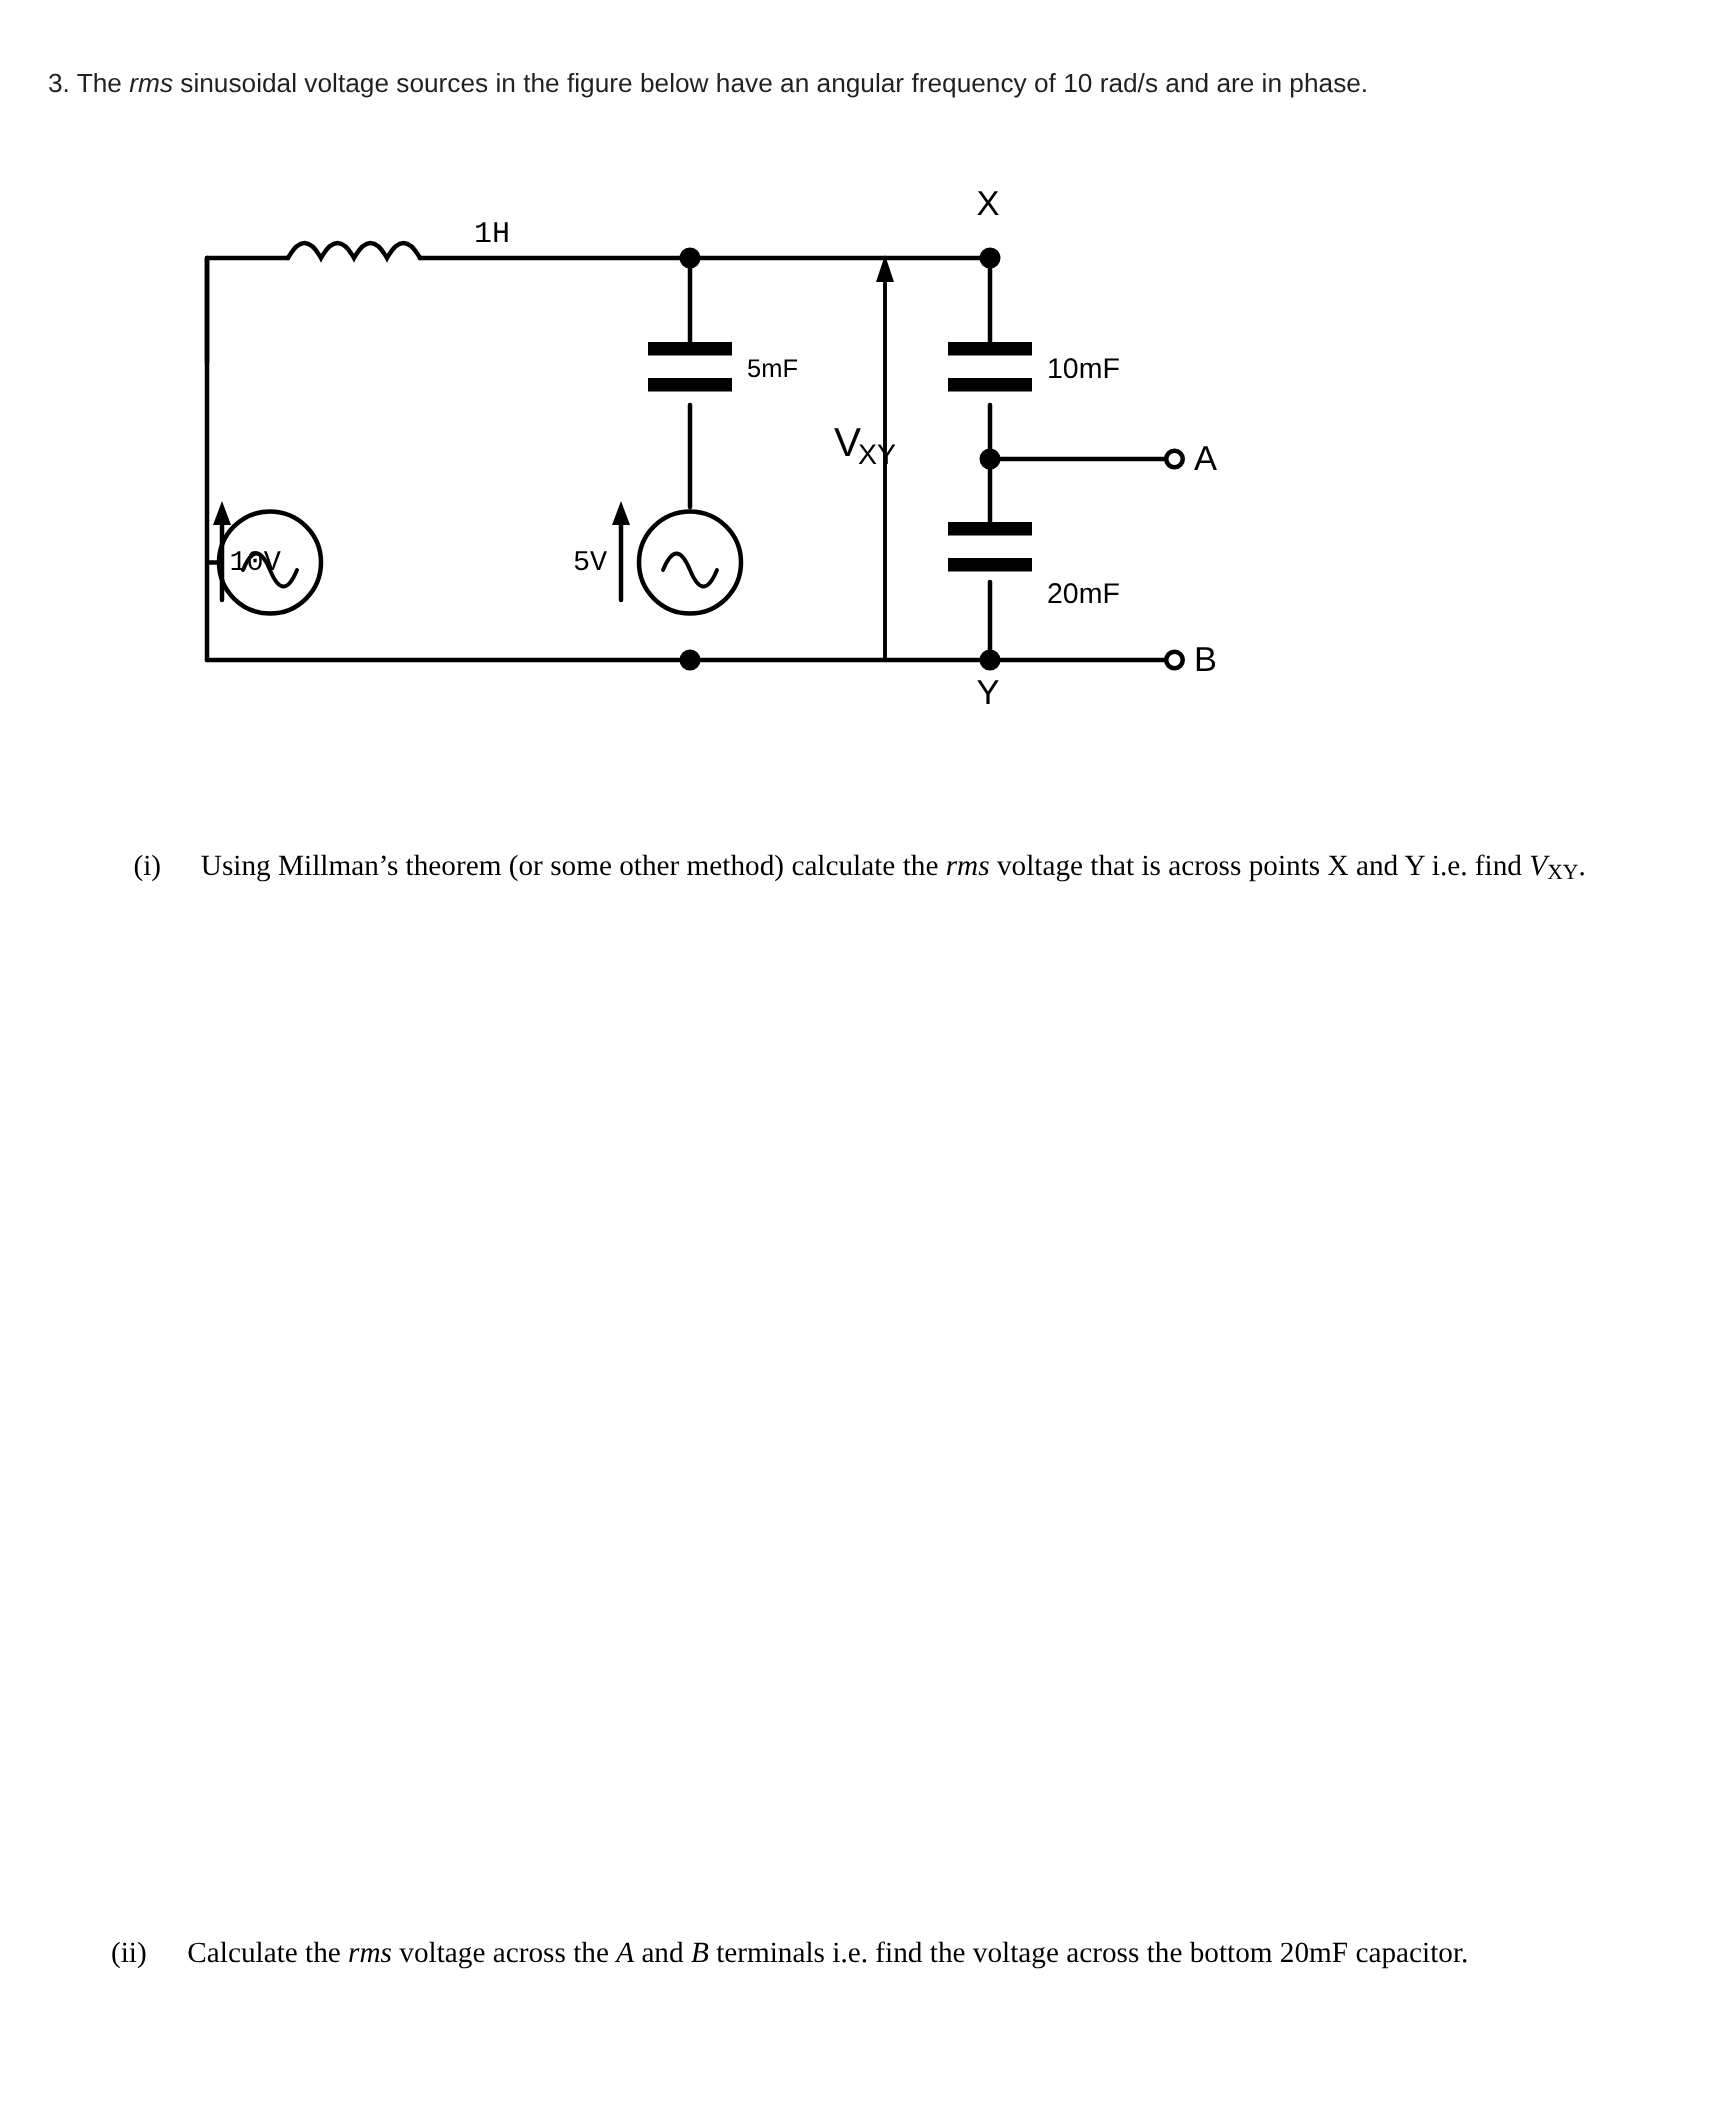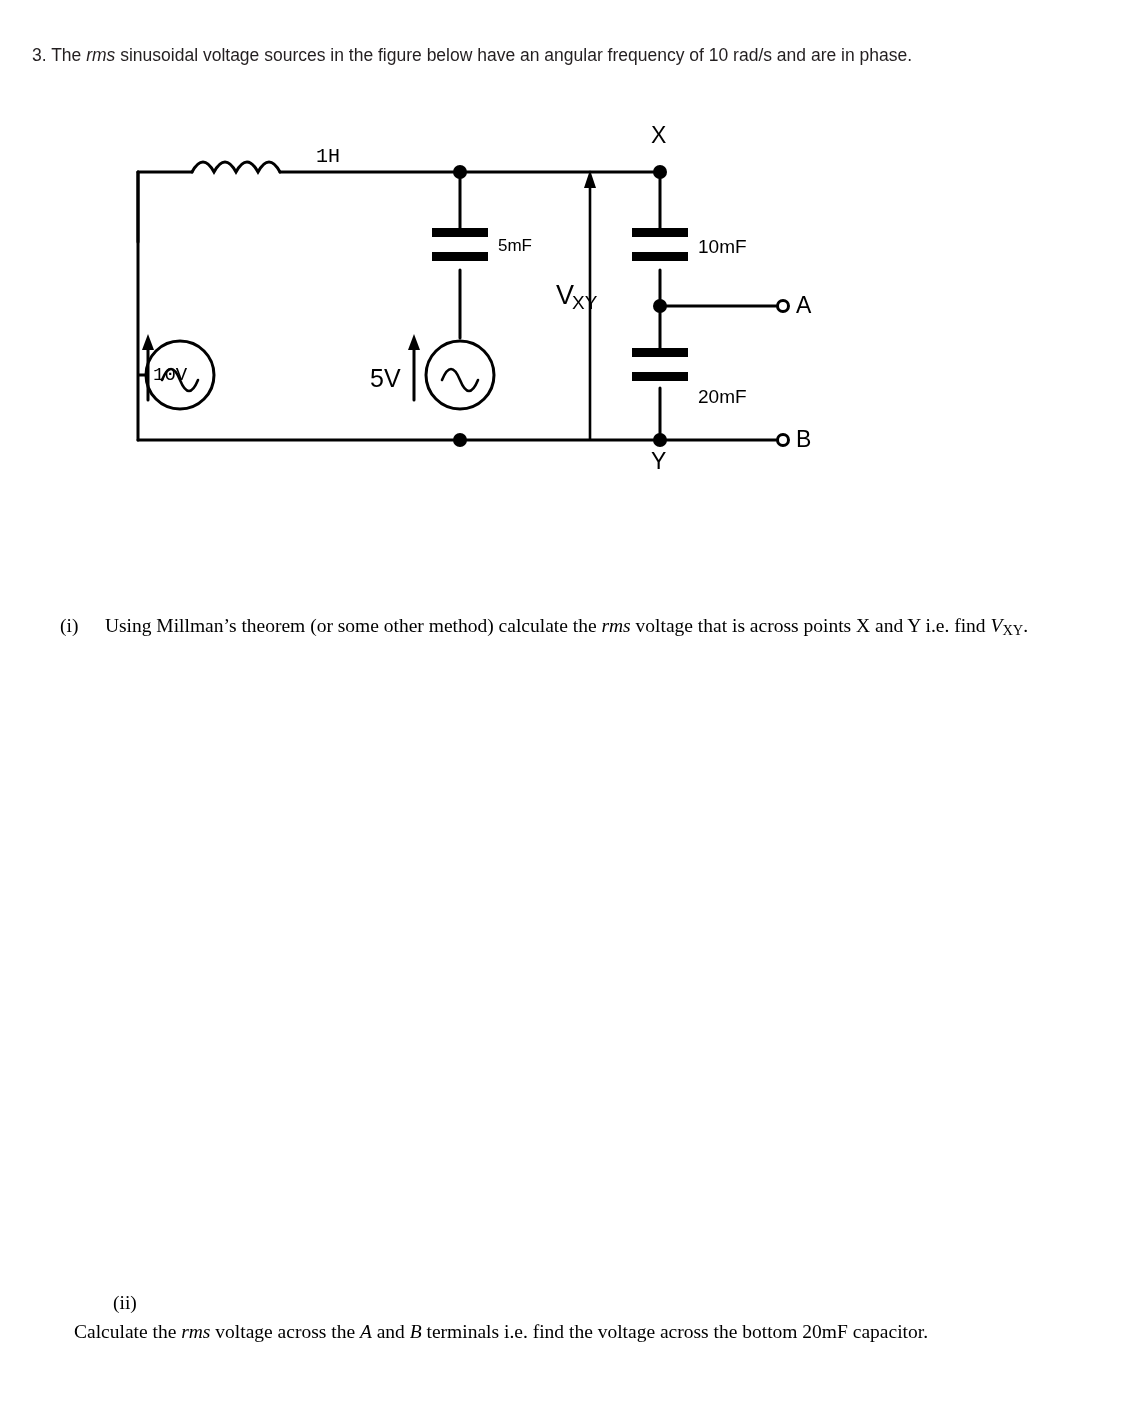--- a/index.html
+++ b/index.html
@@ -37,28 +37,28 @@
   }
   .figure svg { display: block; }
 
   .part {
     position: absolute;
     font-family: "Liberation Serif", serif;
     font-size: 19.5px;
     line-height: 1.5;
     color: #000000;
   }
-  .part-i { left: 60px; top: 563px; width: 1050px; margin-top: 48px; }
+  .part-i { left: 89px; top: 563px; width: 1050px; }
   .part-ii { left: 74px; top: 1288px; width: 1040px; }
   .part .lbl {
     display: inline-block;
     width: 40px;
     vertical-align: top;
   }
-  .part-ii .lbl { width: 46px; margin-left: 39px; }
+  .part-ii .lbl { width: 46px; }
   .part .body {
     display: inline-block;
     width: 980px;
     vertical-align: top;
   }
   .part-ii .body { width: 975px; }
   .part i { font-style: italic; }
   .sub { font-size: 0.74em; vertical-align: -0.22em; }
 </style>
 </head>
@@ -153,21 +153,21 @@
       <circle cx="663" cy="196" r="5.5"></circle>
       <circle cx="663" cy="330" r="5.5"></circle>
     </g>
   </svg>
 
   <div style="position:absolute; left:196px; top:35px; font-size:20px; font-family:Liberation Mono, monospace;">1H</div>
   <div style="position:absolute; left:378px; top:126px; font-size:17px; font-family:'Liberation Sans',sans-serif;">5mF</div>
   <div style="position:absolute; left:578px; top:126px; font-size:19px; font-family:'Liberation Sans',sans-serif;">10mF</div>
   <div style="position:absolute; left:578px; top:232px; font-size:19px; font-family:'Liberation Sans',sans-serif;margin-top:44px;">20mF</div>
   <div style="position:absolute; left:33px; top:254px; font-size:19px; font-family:Liberation Mono, monospace;">10V</div>
-  <div style="position:absolute; left:250px; top:254px; font-size:25px; font-family:Liberation Sans, sans-serif;">5V</div>
+  <div style="position:absolute; left:262px; top:254px; font-size:19px; font-family:Liberation Mono, monospace;">5V</div>
   <div style="position:absolute; left:531px; top:12px; font-size:23px; font-family:'Liberation Sans',sans-serif;">X</div>
   <div style="position:absolute; left:531px; top:338px; font-size:23px; font-family:'Liberation Sans',sans-serif;">Y</div>
   <div style="position:absolute; left:676px; top:182px; font-size:23px; font-family:'Liberation Sans',sans-serif;">A</div>
   <div style="position:absolute; left:676px; top:316px; font-size:23px; font-family:'Liberation Sans',sans-serif;">B</div>
   <div style="position:absolute; left:436px; top:170px; font-family:Liberation Sans, sans-serif;">
     <span style="font-size:27px;">V</span><span style="font-size:19px; position:relative; top:5px; left:-2px;">XY</span>
   </div>
 </div>
 
 <div class="part part-i">

